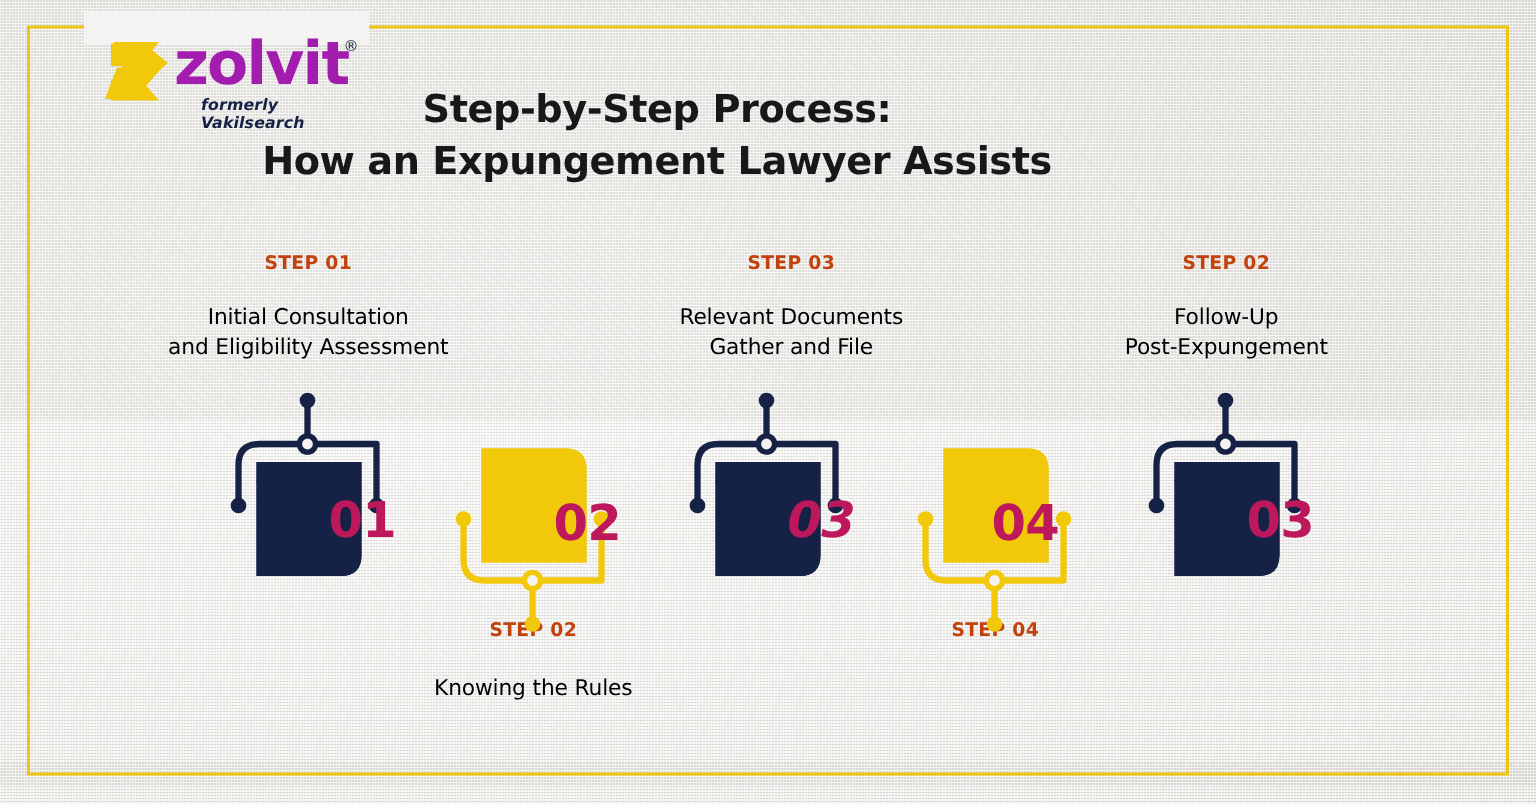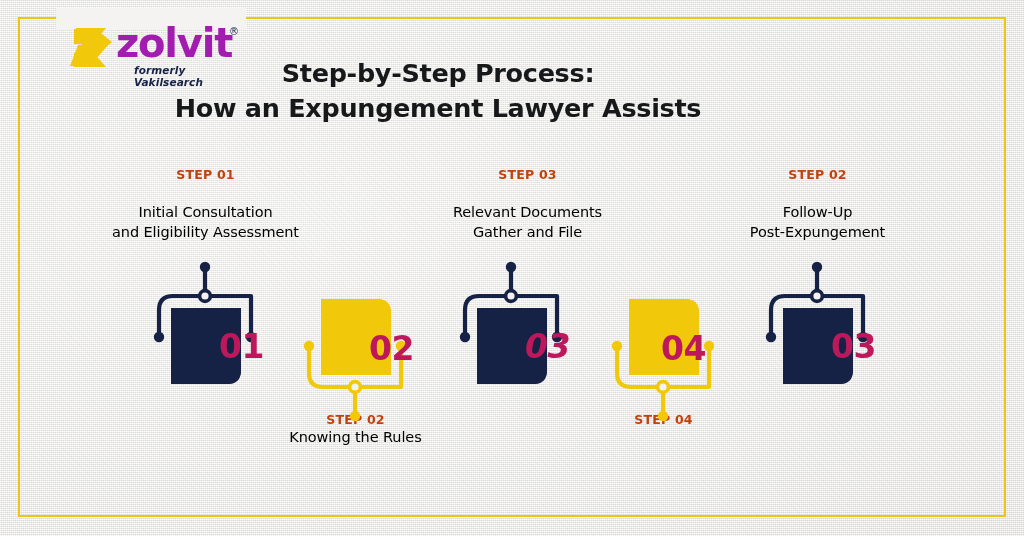--- a/index.html
+++ b/index.html
@@ -91,21 +91,21 @@
     text-align:center;
     letter-spacing:-.1px;
   }
   .step-desc span { display:block; }
 
   
   .top-text  { position:absolute; }
   .top-text .step-label { margin-bottom:0; }
   .top-text .step-desc  { margin-top:20px; }
   .bot-text  { position:absolute; }
-  .bot-text .step-desc  { margin-top:0; }
+  .bot-text .step-desc  { margin-top:22px; }
 
   
   .node { position:absolute; width:120px; height:135px; }
   .node svg { position:absolute; left:0; top:0; }
   .node-num {
     position:absolute;
     font-family:"DejaVu Sans", sans-serif;
     font-weight:700;
     font-size:33px;
     color:#be185d;

